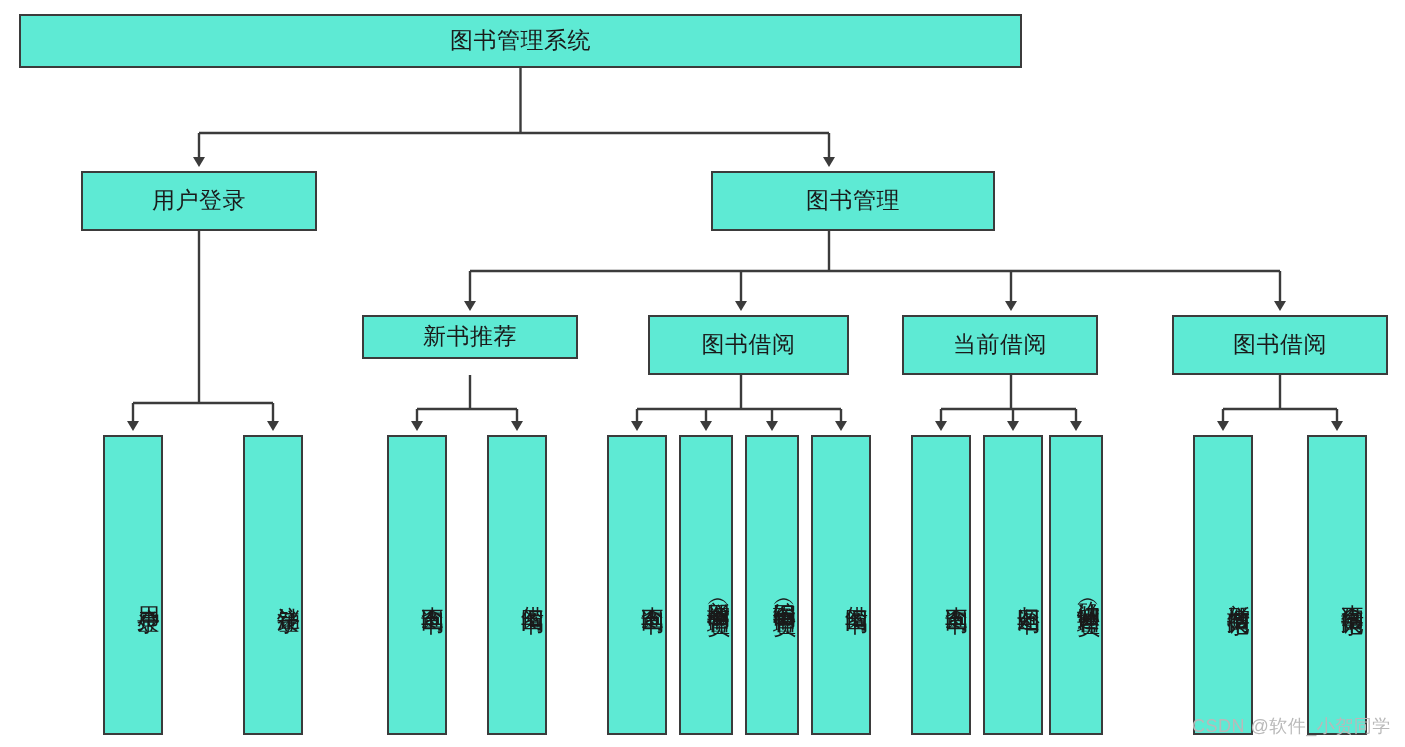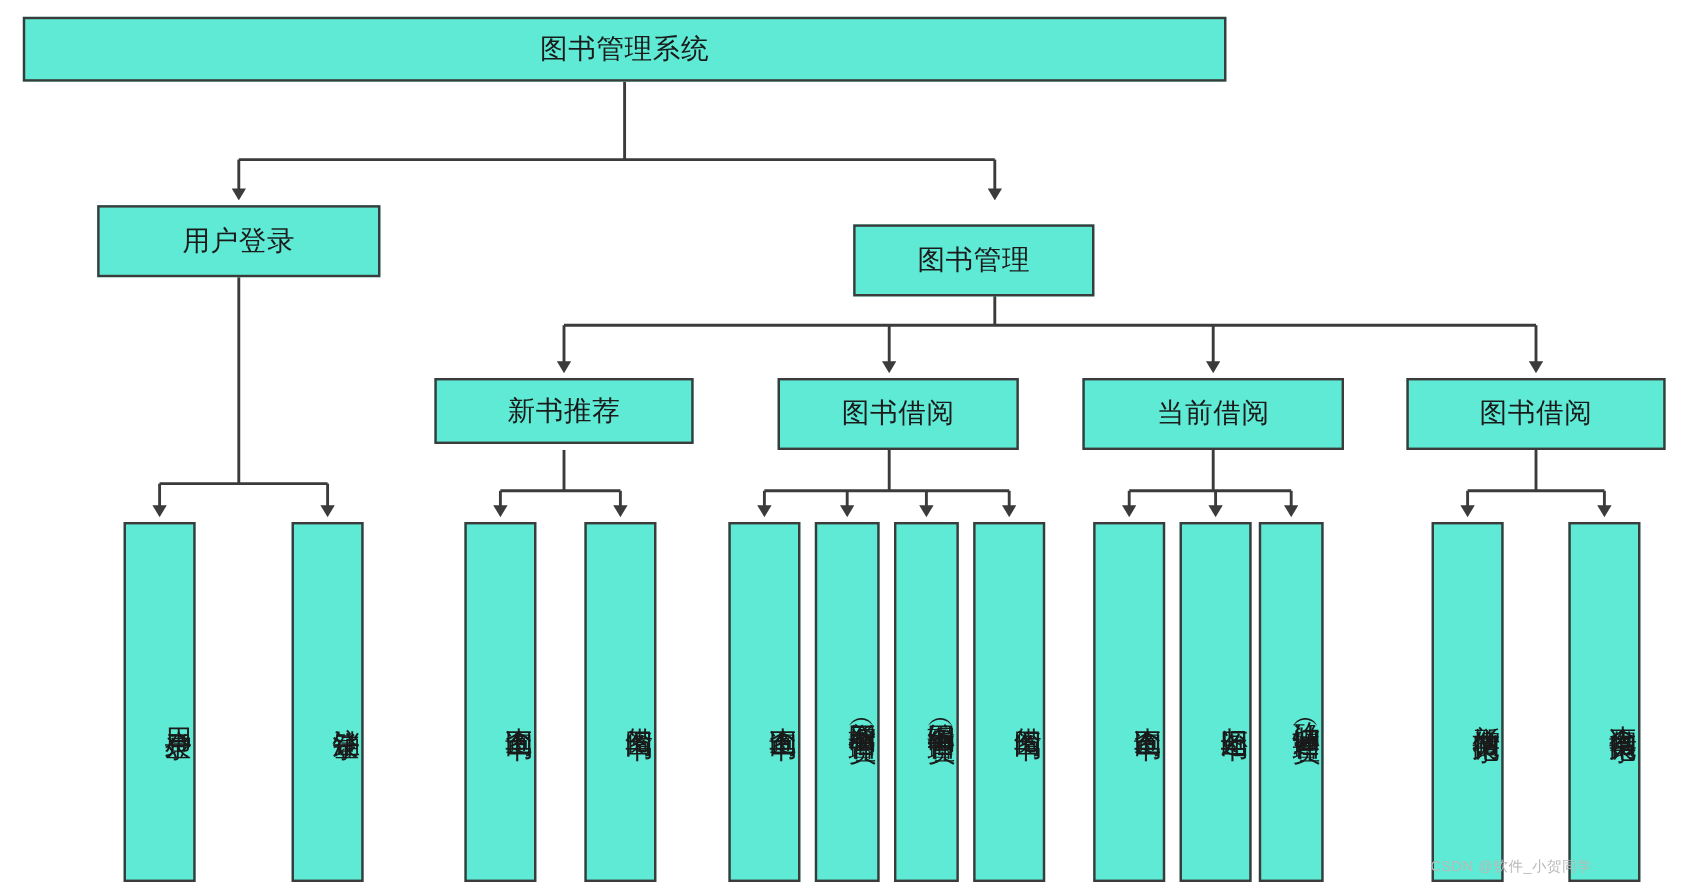--- a/index.html
+++ b/index.html
@@ -49,21 +49,21 @@
     padding-top: 14px;
     letter-spacing: 2px;
     white-space: nowrap;
   }
   .node.v .vtxt {
     writing-mode: vertical-rl;
     text-orientation: upright;
   }
   .watermark {
     position: absolute;
-    font-size: 12px;
+    font-size: 18px;
     color: #b9b9b9;
     white-space: nowrap;
     letter-spacing: 0.5px;
   }
 </style>
 </head>
 <body>
 
 <div id="canvas">
 
@@ -110,30 +110,30 @@
       </g>
   </svg>
 
   <div id="nodes">
       <div class="node h" style="left: 19px; top: 14px; width: 1003px; height: 54px;">
         <span>图书管理系统</span>
       </div>
       <div class="node h" style="left: 81px; top: 171px; width: 236px; height: 60px;">
         <span>用户登录</span>
       </div>
-      <div class="node h" style="left: 711px; top: 171px; width: 201px; height: 60px; margin-top: 16px;">
+      <div class="node h" style="left: 711px; top: 171px; width: 284px; height: 60px;">
         <span>图书管理</span>
       </div>
-      <div class="node h" style="left: 362px; top: 315px; width: 216px; height: 55px;">
+      <div class="node h" style="left: 362px; top: 315px; width: 216px; height: 44px;">
         <span>新书推荐</span>
       </div>
       <div class="node h" style="left: 648px; top: 315px; width: 201px; height: 60px;">
         <span>图书借阅</span>
       </div>
-      <div class="node h" style="left: 902px; top: 315px; width: 218px; height: 60px;">
+      <div class="node h" style="left: 902px; top: 315px; width: 196px; height: 60px;">
         <span>当前借阅</span>
       </div>
       <div class="node h" style="left: 1172px; top: 315px; width: 216px; height: 60px;">
         <span>图书借阅</span>
       </div>
       <div class="node v" style="left: 103px; top: 435px; width: 60px; height: 300px;">
         <span class="vtxt">用户登录</span>
       </div>
       <div class="node v" style="left: 243px; top: 435px; width: 60px; height: 300px;">
         <span class="vtxt">注销登录</span>

